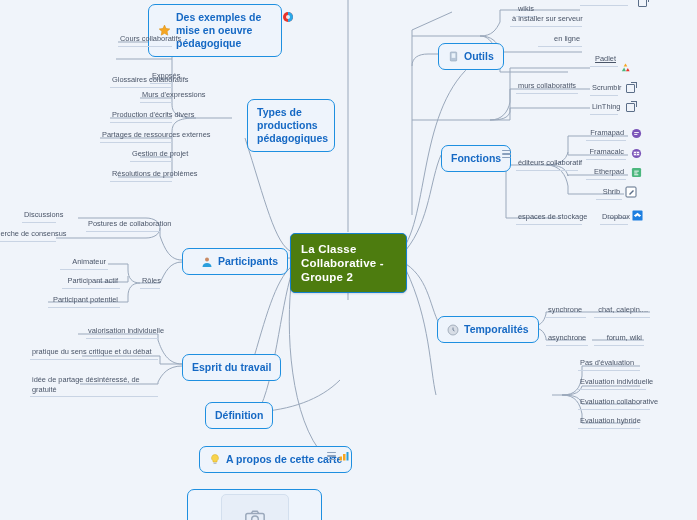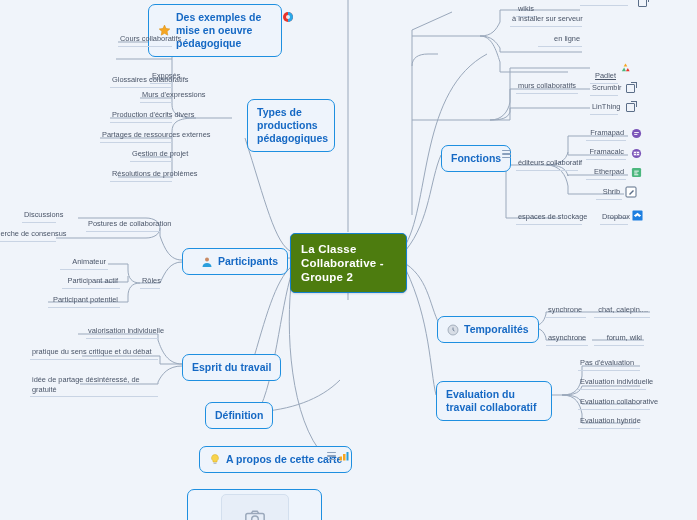--- a/index.html
+++ b/index.html
@@ -313,29 +313,38 @@
   <div class="img-node" style="left:187px; top:489px; width:135px; height:58px;">
     <div class="img-ph">
       <svg width="26" height="22" viewBox="0 0 24 24">
         <rect x="2" y="7" width="20" height="13" rx="2" fill="none" stroke="#9aa8bb" stroke-width="1.6"></rect>
         <circle cx="12" cy="13.5" r="3.6" fill="none" stroke="#9aa8bb" stroke-width="1.6"></circle>
         <path d="M8 7l1.6-2.4h4.8L16 7" fill="none" stroke="#9aa8bb" stroke-width="1.6"></path>
       </svg>
     </div>
   </div>
 
+  <div class="main-node" style="left:438px; top:43px;">
+    <span class="ico">
+      <svg width="11" height="13" viewBox="0 0 24 24">
+        <rect x="5" y="2" width="14" height="20" rx="2" fill="#b6c6d8" stroke="#8498ad" stroke-width="1"></rect>
+        <rect x="8" y="5" width="8" height="10" fill="#e9f2fa"></rect>
+      </svg>
+    </span>
+    <span>Outils</span>
+  </div>
 
   <div class="leaf" style="left:516px; top:3px; width:20px;">wikis</div>
   <div class="leaf r" style="left:580px; top:-8px; width:48px;">Framawiki</div>
   <div class="linkbox" style="left:638px; top:-2px;"></div>
   <div class="leaf r" style="left:510px; top:13px; width:72px;">à installer sur serveur</div>
   <div class="leaf r" style="left:538px; top:33px; width:44px;">en ligne</div>
 
   <div class="leaf" style="left:516px; top:80px; width:62px;">murs collaboratifs</div>
-  <div class="leaf r" style="left:590px; top:70px; width:28px;text-decoration:underline;">Padlet</div>
+  <div class="leaf r" style="left:590px; top:53px; width:28px;text-decoration:underline;">Padlet</div>
   <span class="ico" style="position:absolute; left:620px; top:62px;">
     <svg width="11" height="11" viewBox="0 0 24 24">
       <path d="M12 3l4 7h-8z" fill="#f5a623"></path>
       <path d="M4 20l5-8 4 8z" fill="#4cb77e"></path>
       <path d="M13 20l4-7 4 7z" fill="#e8342a"></path>
     </svg>
   </span>
   <div class="leaf r" style="left:590px; top:82px; width:28px;">Scrumblr</div>
   <div class="linkbox" style="left:626px; top:84px;"></div>
   <div class="leaf r" style="left:590px; top:101px; width:28px;">LinThing</div>
@@ -401,22 +410,19 @@
       </svg>
     </span>
     <span>Temporalités</span>
   </div>
 
   <div class="leaf" style="left:546px; top:304px; width:40px;">synchrone</div>
   <div class="leaf r" style="left:594px; top:304px; width:56px;">chat, calepin....</div>
   <div class="leaf" style="left:546px; top:332px; width:42px;">asynchrone</div>
   <div class="leaf r" style="left:594px; top:332px; width:50px;">forum, wiki</div>
 
-  <div class="main-node wrap" style="left:436px; top:381px; width:116px;">
-    <span>Evaluation du travail collaboratif</span>
-  </div>
 
   <div class="leaf" style="left:578px; top:357px; width:62px;">Pas d'évaluation</div>
   <div class="leaf" style="left:578px; top:376px; width:68px;">Evaluation individuelle</div>
   <div class="leaf" style="left:578px; top:396px; width:72px;">Evaluation collaborative</div>
   <div class="leaf" style="left:578px; top:415px; width:62px;">Evaluation hybride</div>
 
 </div>
 
 </body></html>

